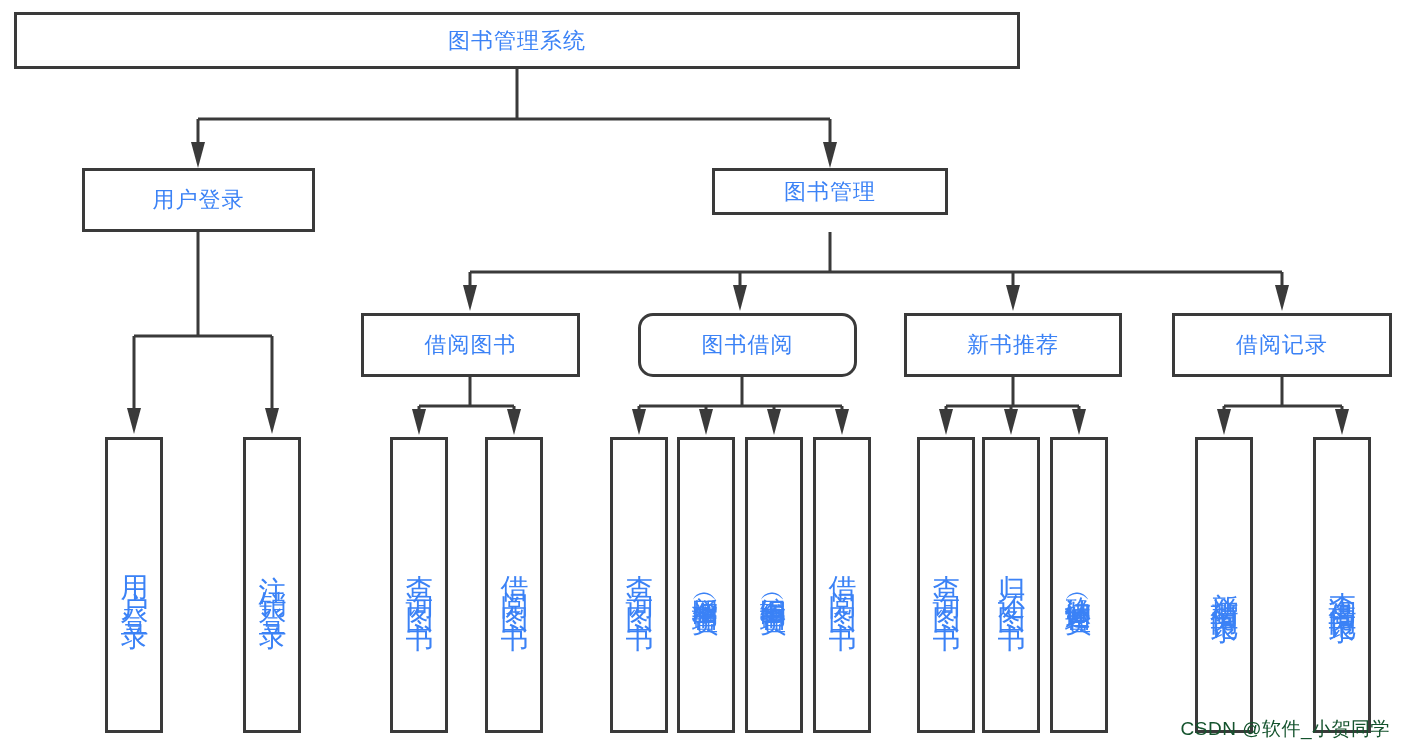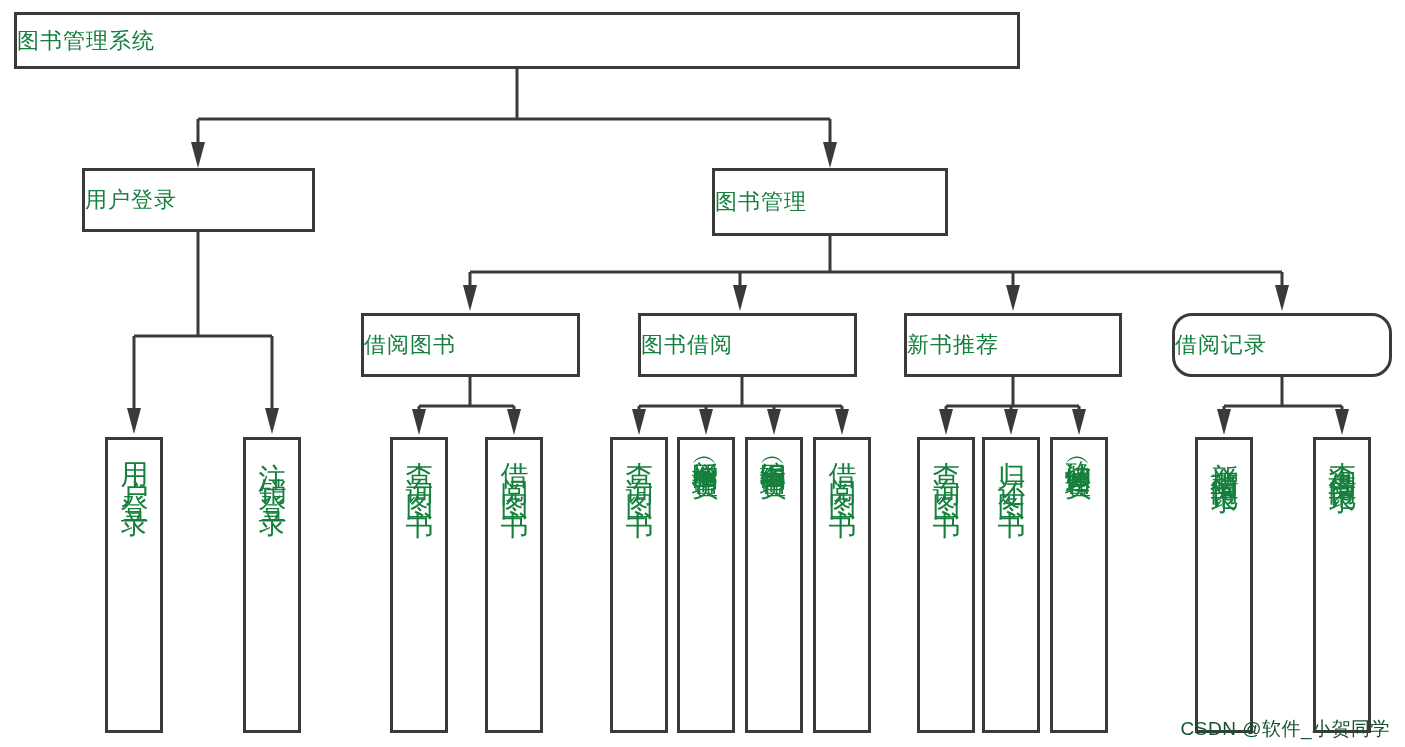--- a/index.html
+++ b/index.html
@@ -6,22 +6,22 @@
   body{
     width:1405px;height:747px;position:relative;background:#ffffff;
     font-family:"Liberation Sans","DejaVu Sans",sans-serif;
     overflow:hidden;
   }
   .stage{position:absolute;left:0;top:0;width:1405px;height:747px;}
   svg.wires{position:absolute;left:0;top:0;}
   .node{
     position:absolute;box-sizing:border-box;
     border:3px solid #3a3a3a;background:#ffffff;
-    display:flex;align-items:center;justify-content:flex-start;
-    color:#15803d;
+    display:flex;align-items:center;justify-content:center;
+    color:#3b82f6;
   }
   .hnode{font-size:22px;letter-spacing:1px;}
   .leaf{
     top:437px;width:58px;height:296px;
     writing-mode:vertical-rl;text-orientation:mixed;
   }
   .sp4{font-size:28px;letter-spacing:16px;}
   .sp6{font-size:28px;letter-spacing:5px;}
   .splong{font-size:26px;letter-spacing:2px;}
   .watermark{
@@ -67,34 +67,34 @@
     </g>
   </svg>
 
   <div class="node hnode" style="left:14px;top:12px;width:1006px;height:57px;">
     <span>图书管理系统</span>
   </div>
 
   <div class="node hnode" style="left:82px;top:168px;width:233px;height:64px;">
     <span>用户登录</span>
   </div>
-  <div class="node hnode" style="left:712px;top:168px;width:236px;height:68px;">
+  <div class="node hnode" style="left:712px;top:168px;width:236px;height:47px;">
     <span>图书管理</span>
   </div>
 
   <div class="node hnode" style="left:361px;top:313px;width:219px;height:64px;">
     <span>借阅图书</span>
   </div>
-  <div class="node hnode" style="left:638px;top:313px;width:219px;height:64px;">
+  <div class="node hnode" style="left:638px;top:313px;width:219px;height:64px;border-radius:15px;">
     <span>图书借阅</span>
   </div>
   <div class="node hnode" style="left:904px;top:313px;width:218px;height:64px;">
     <span>新书推荐</span>
   </div>
-  <div class="node hnode" style="left:1172px;top:313px;width:220px;height:64px;border-radius:20px;">
+  <div class="node hnode" style="left:1172px;top:313px;width:220px;height:64px;">
     <span>借阅记录</span>
   </div>
 
   <div class="node leaf sp4" style="left:105px;">
     <span>用户登录</span>
   </div>
   <div class="node leaf sp4" style="left:243px;">
     <span>注销登录</span>
   </div>
 

